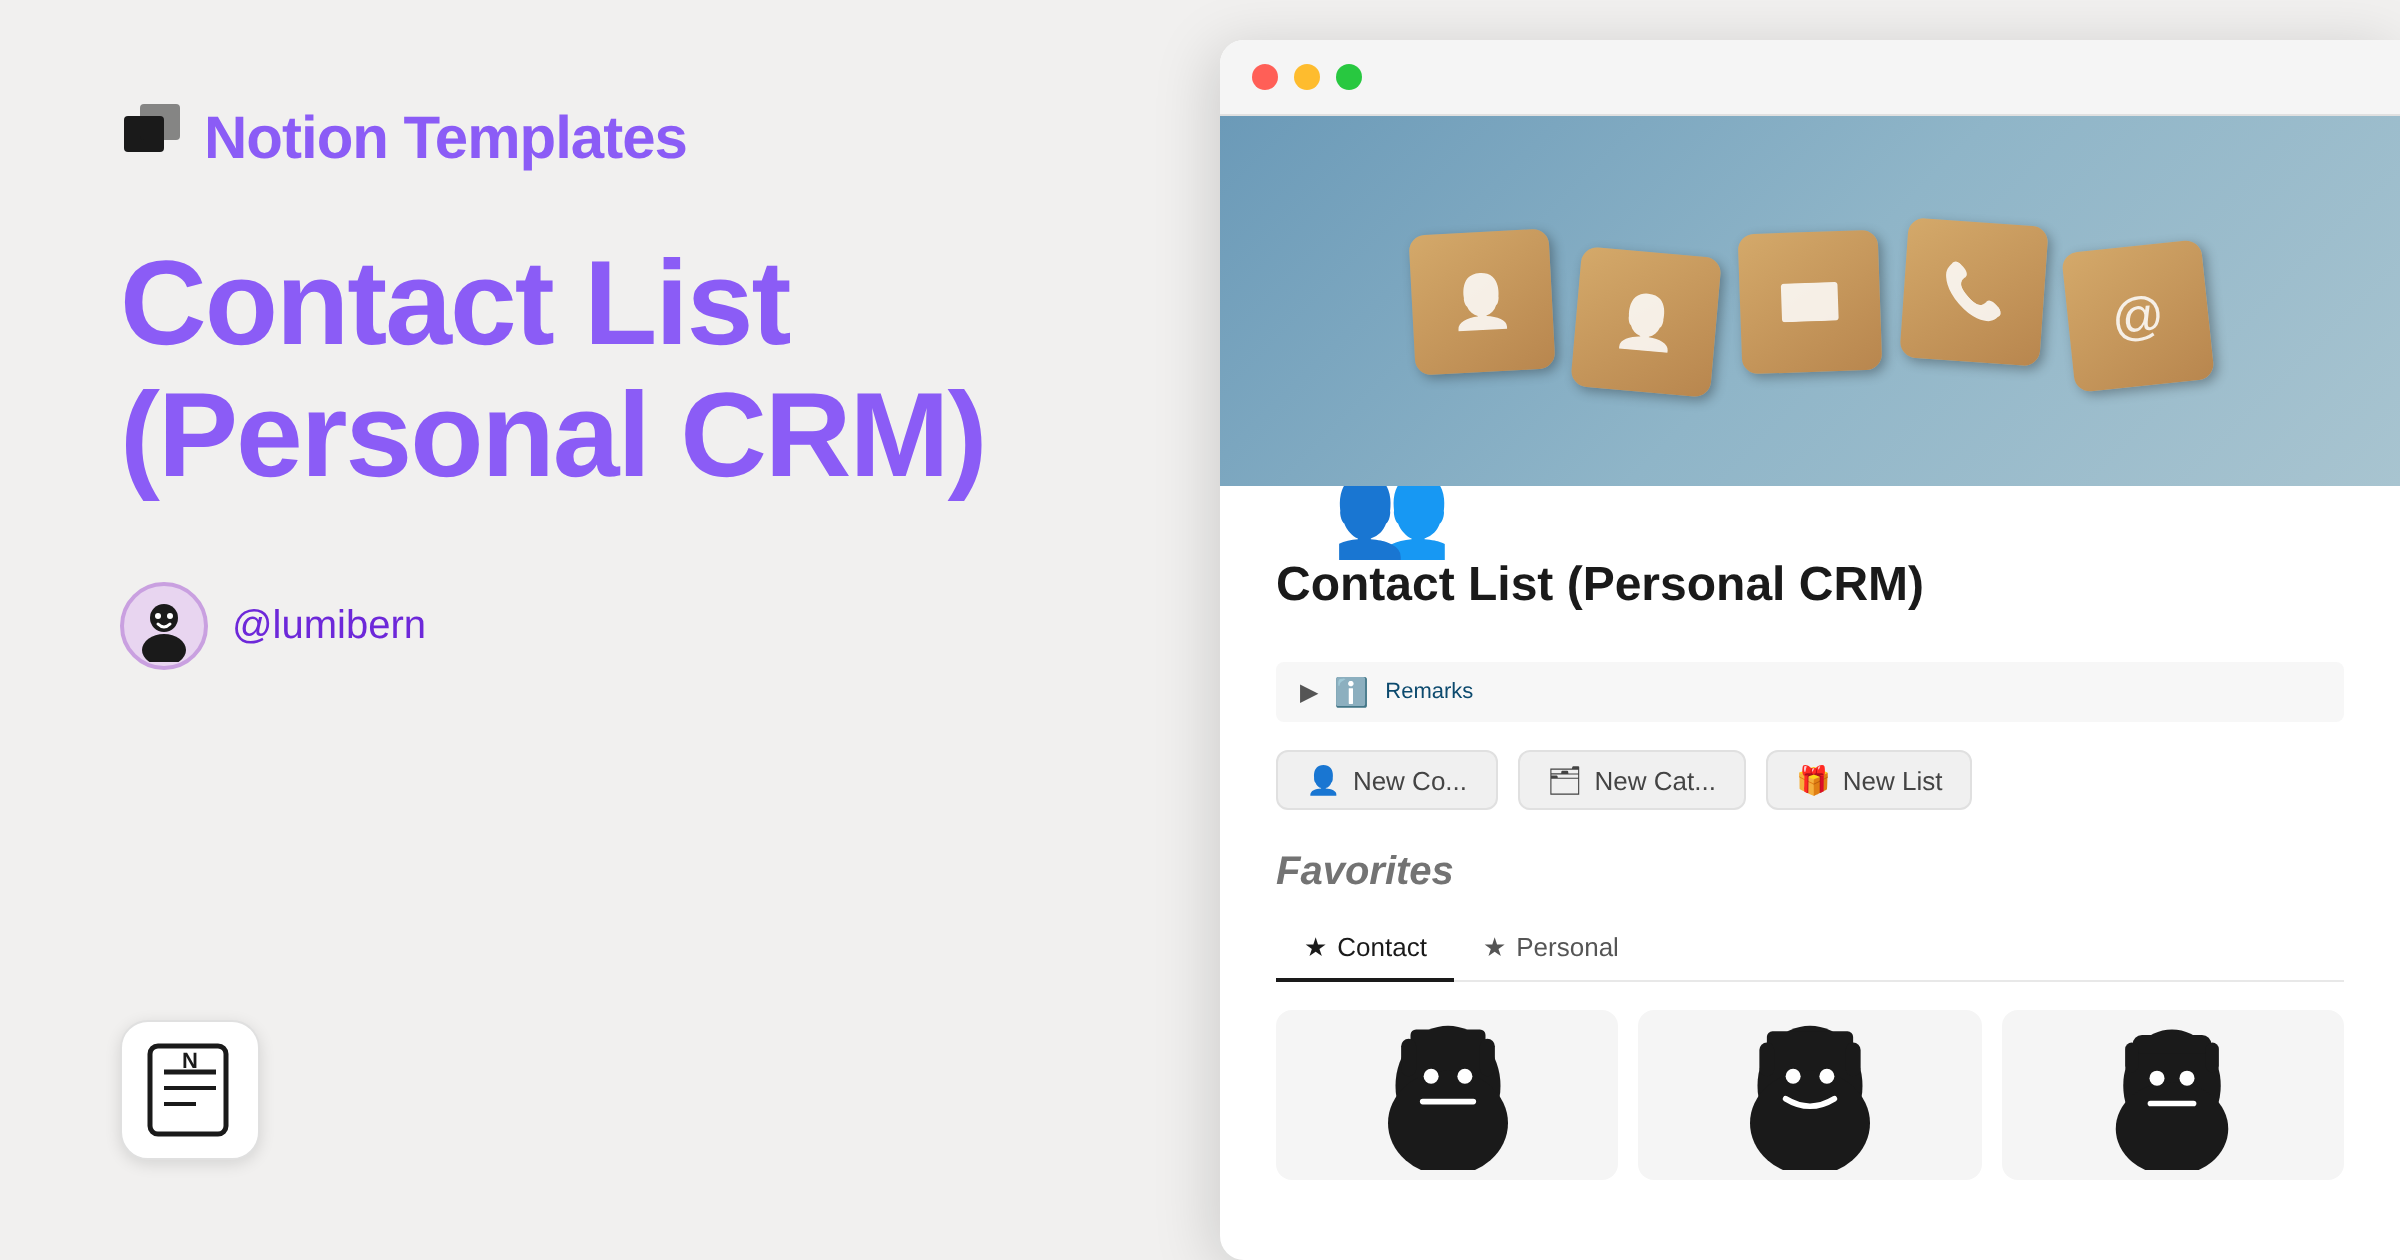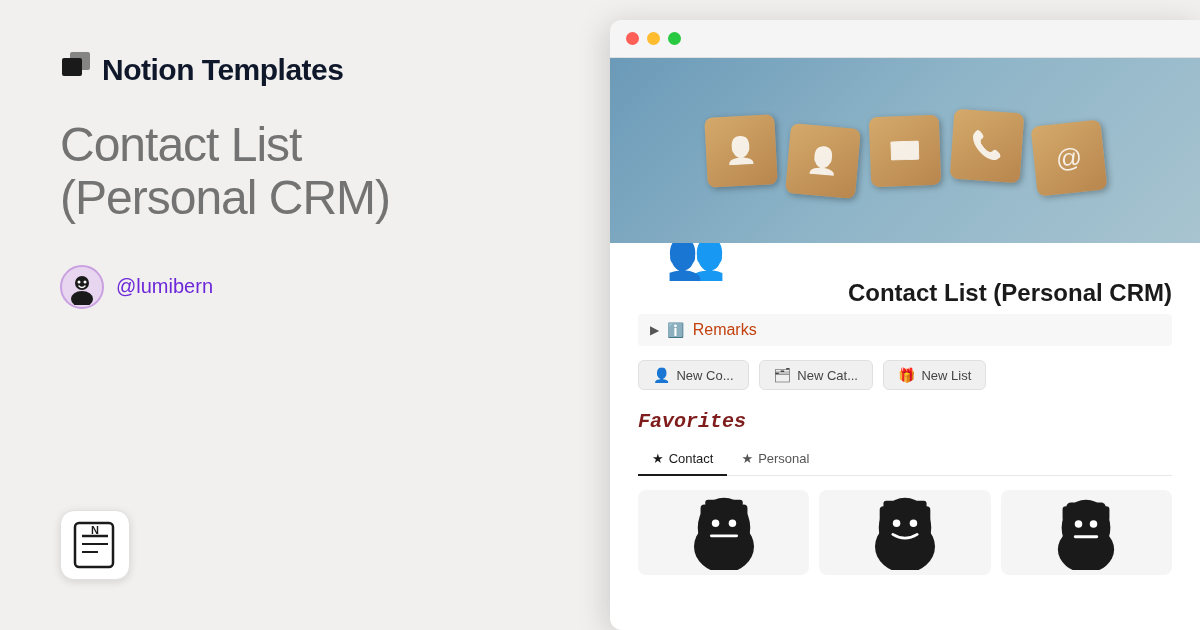--- a/index.html
+++ b/index.html
@@ -35,28 +35,28 @@
       gap: 10px;
     }
 
     .brand-icon {
       font-size: 28px;
     }
 
     .brand-title {
       font-size: 30px;
       font-weight: 700;
-      color: #0f172a;
+      color: #8b5cf6;
       letter-spacing: -0.5px;
     }
 
     .main-title {
-      font-size: 48px;
-      font-weight: 400;
-      color: #737373;
+      font-size: 60px;
+      font-weight: 700;
+      color: #8b5cf6;
       line-height: 1.1;
       letter-spacing: -1px;
     }
 
     .author-row {
       display: flex;
       align-items: center;
       gap: 12px;
       margin-top: 10px;
     }
@@ -207,22 +207,21 @@
     .page-body {
       padding: 8px 28px 20px;
       flex: 1;
       overflow: hidden;
     }
 
     .page-title {
       font-size: 24px;
       font-weight: 700;
       color: #1a1a1a;
-      margin-bottom: 7px;
-      text-align: right;
+      margin-bottom: 24px;
     }
 
     .remarks-callout {
       display: flex;
       align-items: center;
       gap: 8px;
       background: #f7f7f7;
       border-radius: 4px;
       padding: 7px 12px;
       margin-bottom: 14px;
@@ -231,22 +230,22 @@
     .remarks-toggle {
       color: #555;
       font-size: 12px;
     }
 
     .remarks-icon {
       font-size: 14px;
     }
 
     .remarks-text {
-      font-size: 16px;
-      color: #c2410c;
+      font-size: 11px;
+      color: #0c4a6e;
       font-weight: 500;
       text-align: center;
     }
 
     
     .action-buttons {
       display: flex;
       gap: 10px;
       margin-bottom: 20px;
     }
@@ -265,24 +264,24 @@
     }
 
     .action-btn-icon {
       font-size: 14px;
     }
 
     
     .favorites-title {
       font-size: 20px;
       font-weight: 600;
-      color: #7f1d1d;
+      color: #737373;
       font-style: italic;
       margin-bottom: 12px;
-      font-family: Liberation Mono, monospace;
+      font-family: Liberation Sans, sans-serif;
     }
 
     .view-tabs {
       display: flex;
       gap: 0;
       margin-bottom: 14px;
       border-bottom: 1px solid #e8e8e8;
     }
 
     .view-tab {

